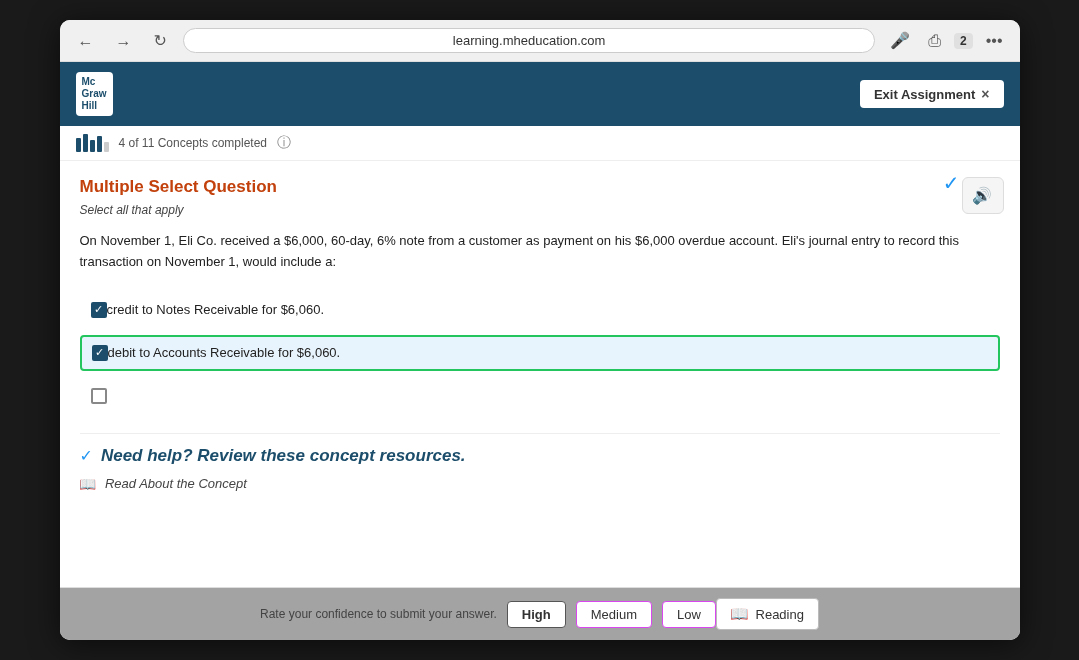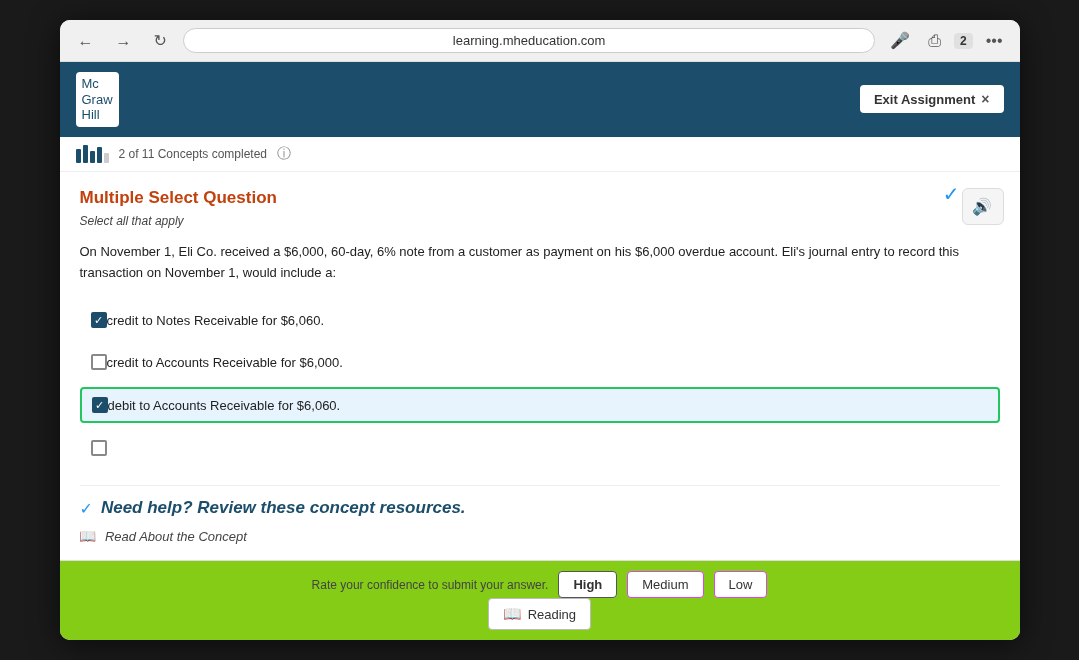--- a/index.html
+++ b/index.html
@@ -99,22 +99,22 @@
     }
 
     .logo-box {
       background: #fff;
       border-radius: 4px;
       padding: 4px 6px;
       line-height: 1;
     }
 
     .logo-text {
-      font-size: 13px;
-      font-weight: 400;
+      font-size: 10px;
+      font-weight: 700;
       color: #1c4e6b;
       line-height: 1.2;
       display: block;
     }
 
     .exit-btn {
       background: #fff;
       border: none;
       border-radius: 4px;
       padding: 6px 14px;
@@ -323,28 +323,27 @@
     }
 
     .read-about-text {
       font-size: 13px;
       color: #444;
       font-style: italic;
     }
 
     
     .app-footer {
-      background: #84cc16;
+      background: #a3a3a3;
       border-top: 1px solid #ddd;
       padding: 10px 16px;
       display: flex;
       align-items: center;
       justify-content: center;
       flex-shrink: 0;
-      flex-direction: column;
     }
 
     .confidence-area {
       display: flex;
       align-items: center;
       gap: 10px;
     }
 
     .confidence-label {
       font-size: 12px;
@@ -417,43 +416,39 @@
     </div>
 
     <div class="progress-area">
       <div class="progress-bars">
         <div class="progress-bar-item filled"></div>
         <div class="progress-bar-item filled"></div>
         <div class="progress-bar-item filled"></div>
         <div class="progress-bar-item filled"></div>
         <div class="progress-bar-item"></div>
       </div>
-      <span class="progress-text">2 of 11 Concepts completed</span>
+      <span class="progress-text">4 of 11 Concepts completed</span>
       <span class="info-icon">ⓘ</span>
     </div>
 
     <div class="main-content">
       <span class="check-circle">✓</span>
       <button class="sound-btn">🔊</button>
 
       <div class="question-type">Multiple Select Question</div>
       <div class="question-instruction">Select all that apply</div>
       <div class="question-text">On November 1, Eli Co. received a $6,000, 60-day, 6% note from a customer as payment on his $6,000 overdue account. Eli's journal entry to record this transaction on November 1, would include a:</div>
 
       <div class="options-list">
 
         <div class="option-row">
           <div class="checkbox-checked"></div>
           <span class="option-text">credit to Notes Receivable for $6,060.</span>
         </div>
 
-        <div class="option-row">
-          <div class="checkbox-empty"></div>
-          <span class="option-text">credit to Accounts Receivable for $6,000.</span>
-        </div>
 
         <div class="option-row highlighted">
           <div class="checkbox-checked"></div>
           <span class="option-text">debit to Accounts Receivable for $6,060.</span>
         </div>
 
         <div class="option-row">
           <div class="checkbox-empty"></div>
         </div>
 

